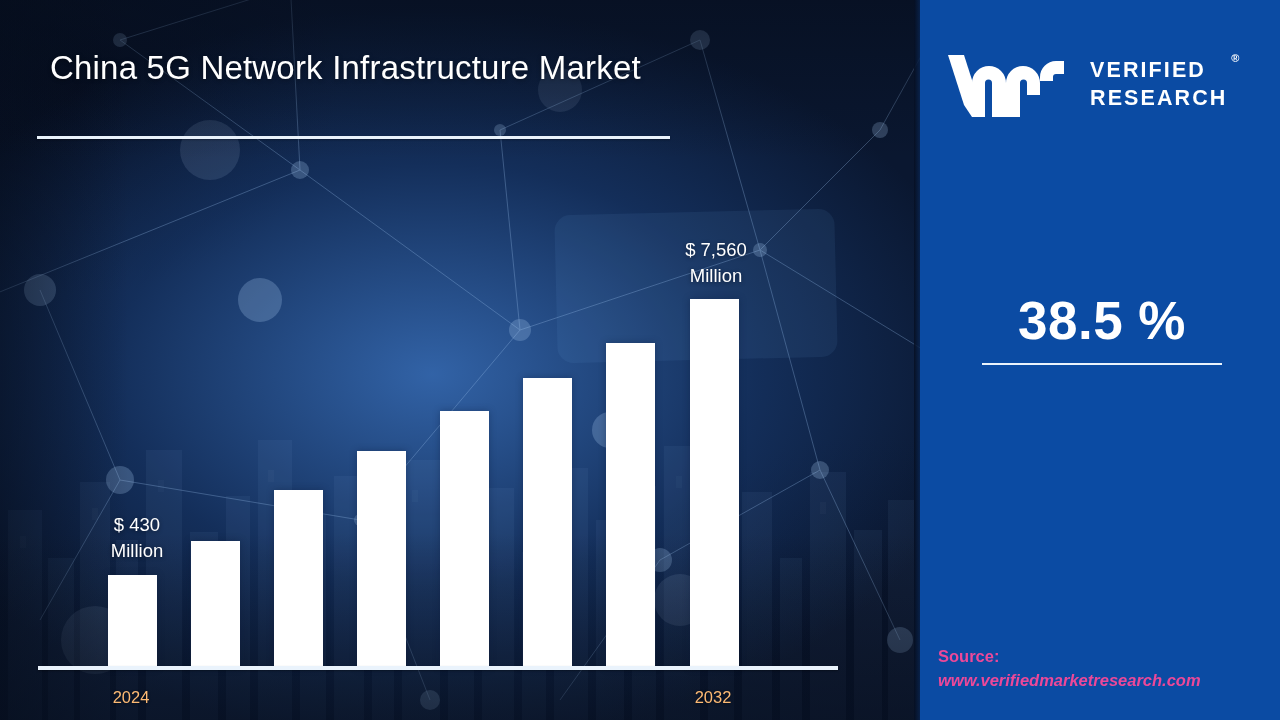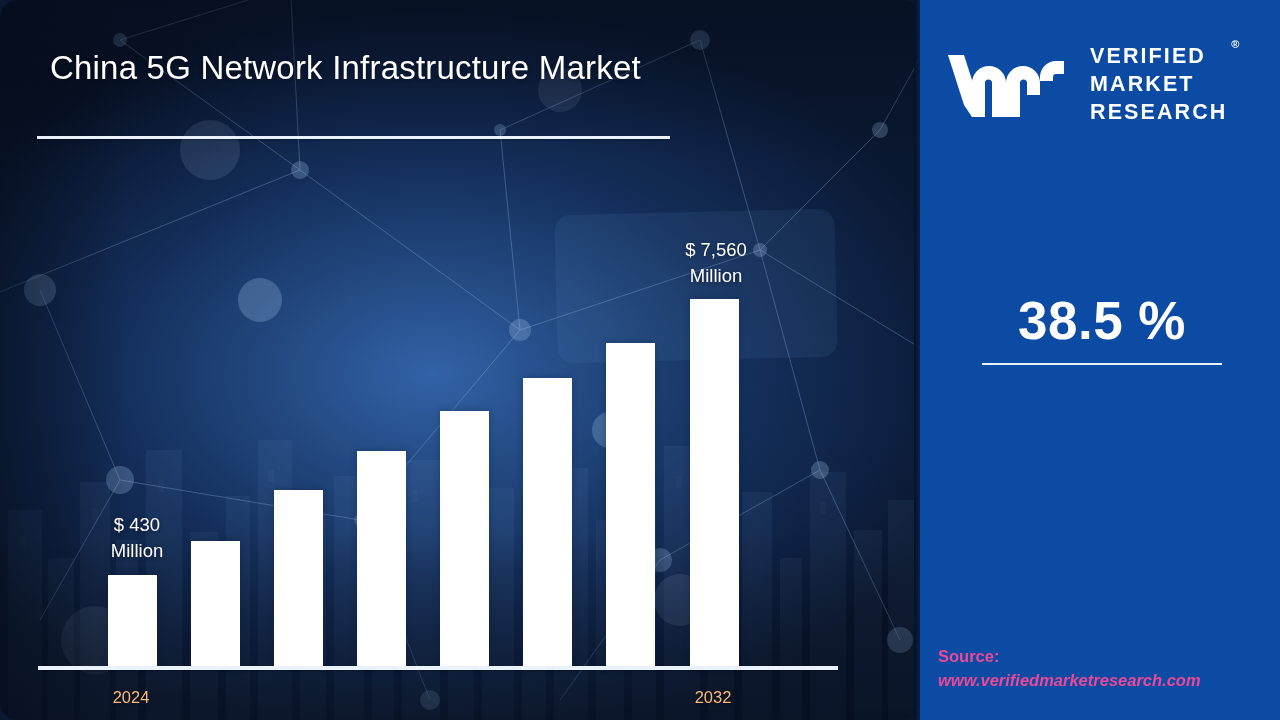--- a/index.html
+++ b/index.html
@@ -23,21 +23,20 @@
   .chart-panel {
     position: absolute;
     left: 0;
     top: 0;
     width: 920px;
     height: 720px;
     overflow: hidden;
     background:
       radial-gradient(ellipse 680px 440px at 46% 54%, rgba(48,102,180,0.85) 0%, rgba(30,74,146,0.45) 45%, rgba(14,38,84,0) 78%),
       linear-gradient(135deg, #0a1629 0%, #112murky 0%, #102murk 0%, #0d1d3c 16%, #163a74 46%, #1d4c92 62%, #173c74 80%, #0c1d3e 100%);
-    border-radius: 18px;
   }
   
   .chart-panel-base {
     position: absolute;
     inset: 0;
     background: linear-gradient(128deg, #091324 0%, #0d2045 18%, #194campo 0%, #17407d 45%, #1e539e 60%, #15376c 82%, #0a1831 100%);
   }
   .chart-panel-glow {
     position: absolute;
     inset: 0;
@@ -372,21 +371,20 @@
         <path d="M 6 8 L 22 8 L 38 58 L 30 70 L 22 58 Z" fill="#ffffff"></path>
 
         <path d="M 30 70 L 30 36 A 17 17 0 0 1 64 36 L 64 70 L 50 70 L 50 36 A 3.5 3.5 0 0 0 43 36 L 43 70 Z" fill="#ffffff"></path>
 
         <path d="M 64 70 L 64 36 A 17 17 0 0 1 98 36 L 98 48 L 85 48 L 85 36 A 3.5 3.5 0 0 0 78 36 L 78 70 Z" fill="#ffffff"></path>
 
         <path d="M 98 30 A 16 16 0 0 1 114 14 L 122 14 L 122 27 L 114 27 A 3 3 0 0 0 111 30 L 111 34 L 98 34 Z" fill="#ffffff"></path>
       </svg>
       <div class="logo-text">
         <div>VERIFIED</div>
-        <div>MARKET</div>
         <div>RESEARCH</div>
         <span class="reg">®</span>
       </div>
     </div>
 
     <div class="cagr-block">
       <div class="cagr-value">38.5 %</div>
       <div class="cagr-rule"></div>
     </div>
   </div>

